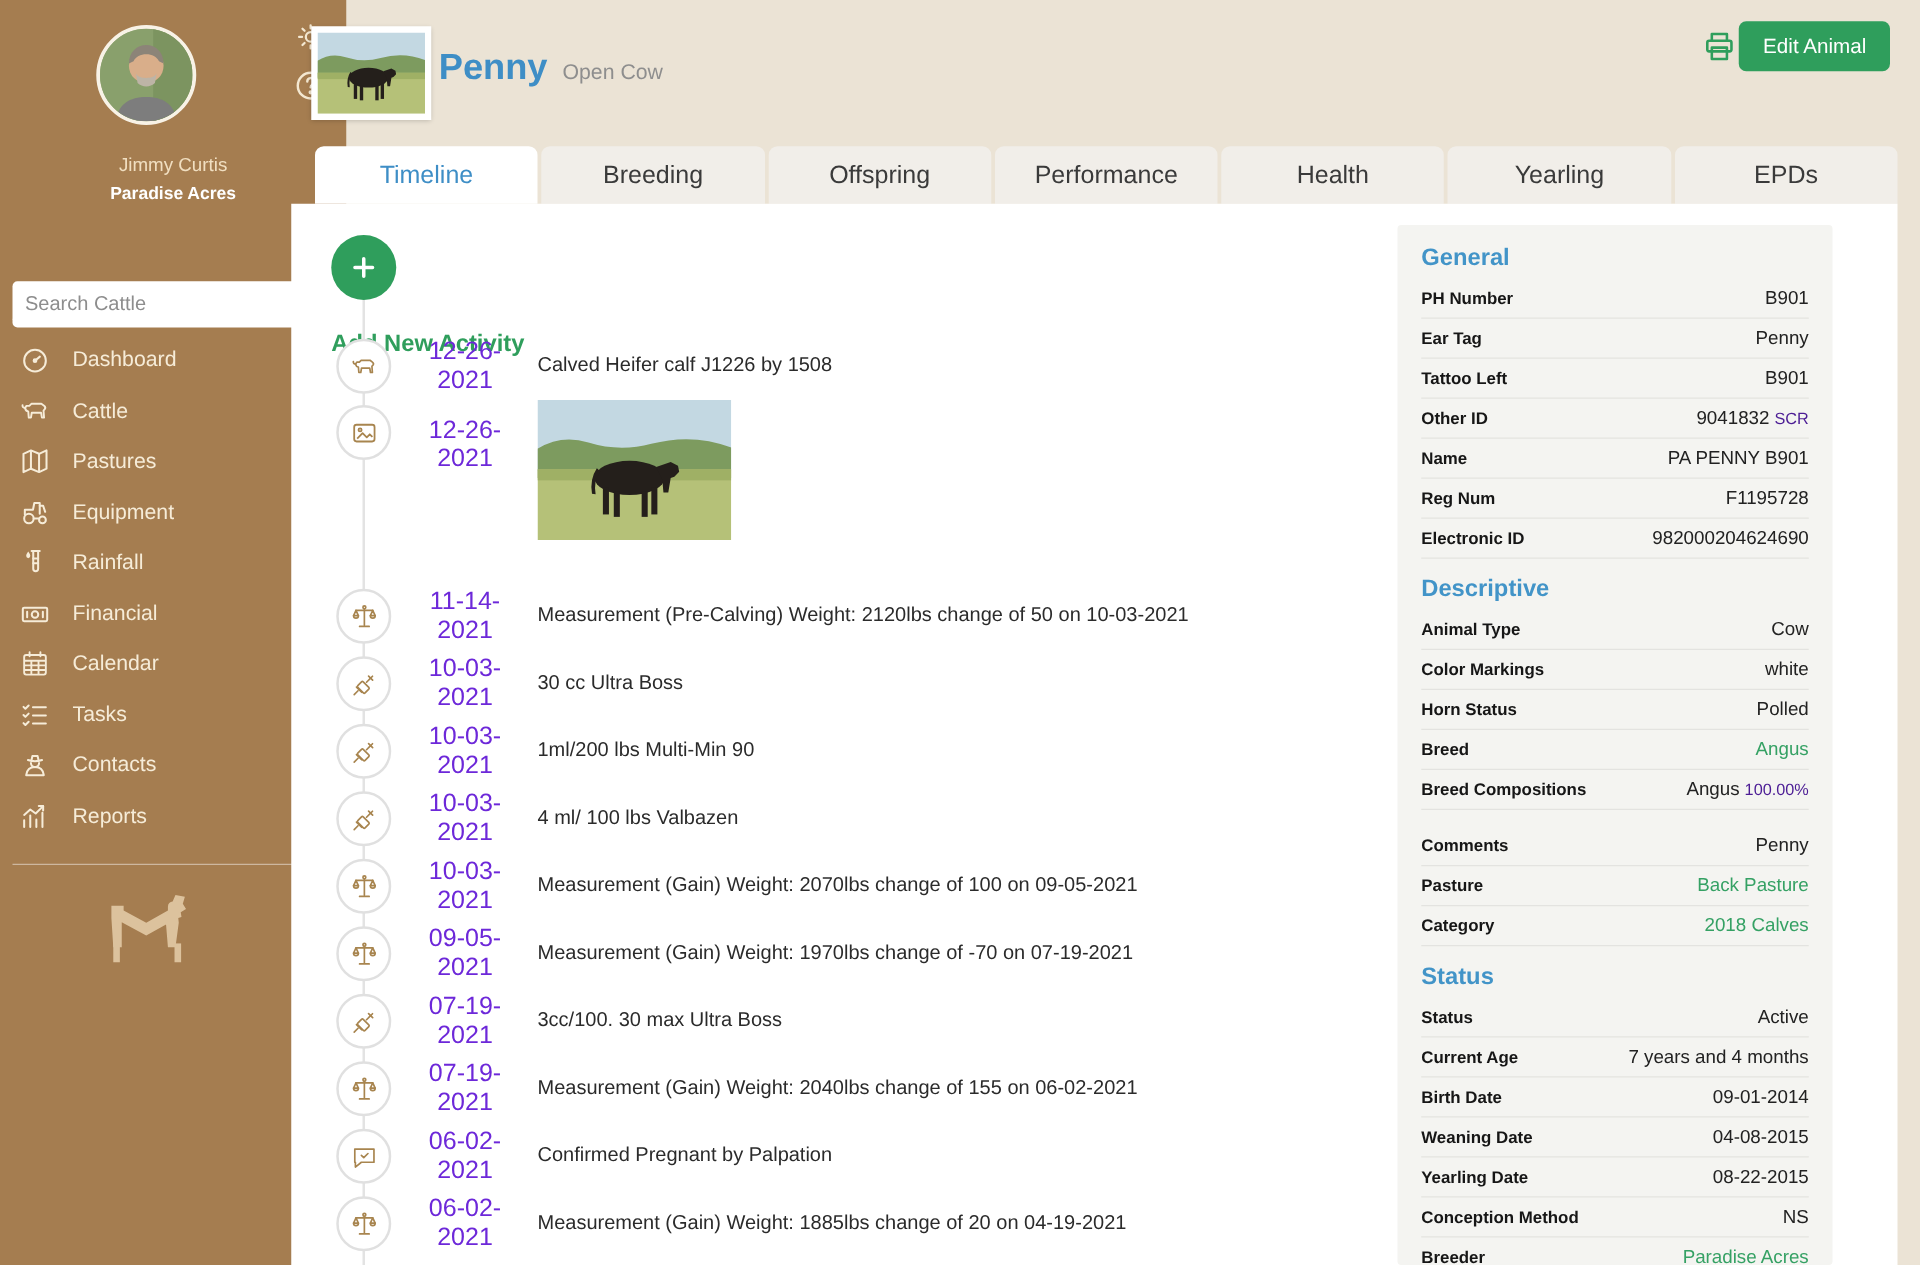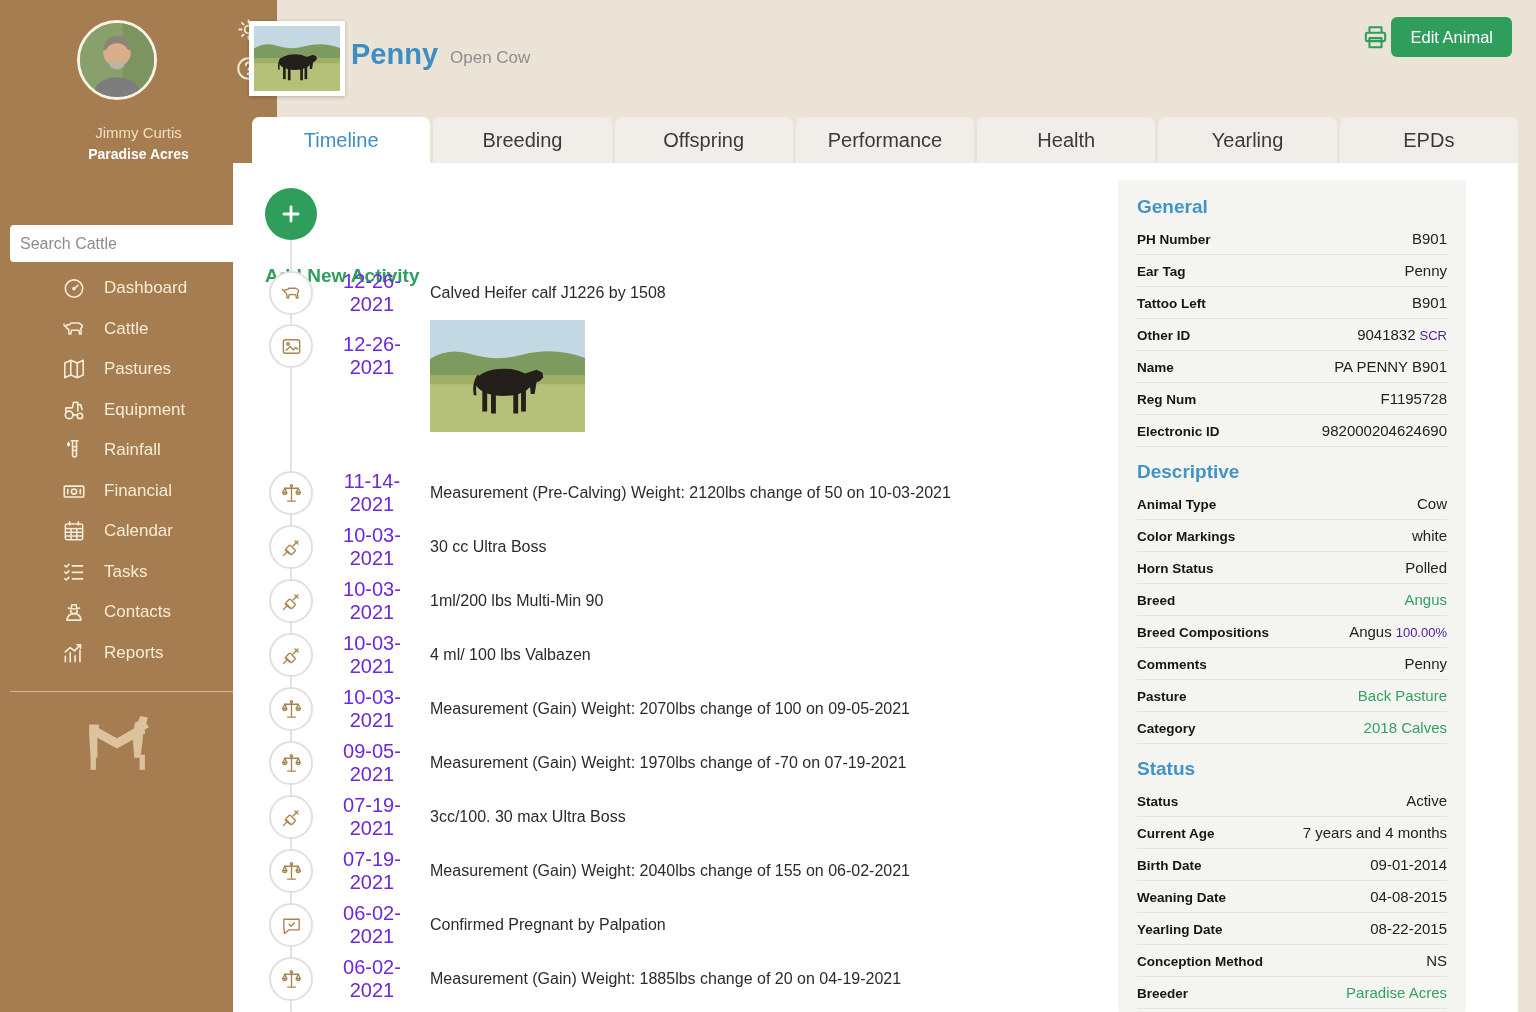--- a/index.html
+++ b/index.html
@@ -19,21 +19,21 @@
   .user-name { position:absolute; top:124px; left:0; right:0; text-align:center; font-size:15px; color:#F1DFC1; }
   .ranch-name { position:absolute; top:146px; left:0; right:0; text-align:center; font-size:14px; font-weight:bold; color:#FFFFFF; }
   .search { position:absolute; top:189px; left:10px; right:11px; height:37px; background:#fff;
             border-radius:4px; display:flex; align-items:center; padding:0 10px;margin-top:36px; }
   .search input { flex:1; border:0; outline:0; font-size:16px; color:#444; background:transparent; min-width:0;
                   font-family:"Liberation Sans","DejaVu Sans",sans-serif; }
   .search input::placeholder { color:#8D8D8D; }
   .search .mag { width:22px; height:22px; color:#8D8D8D; flex:none; }
   .sb-divider { position:absolute; left:10px; right:11px; border-top:1px solid rgba(255,255,255,.45); }
   .d1 { top:255px; } .d2 { top:691px; }
-  .nav { position:absolute; top:268px; left:0; right:0;padding-left:46px; }
+  .nav { position:absolute; top:268px; left:0; right:0; }
   .nav-item { position:relative; display:flex; align-items:center; height:40.5px; padding-left:15px;
               gap:17px; font-size:17px; cursor:pointer; color:#F6ECD8; }
   .nav-item svg { width:26px; height:26px; flex:none; }
   .notch { position:absolute; right:0; top:50%; margin-top:-10px; width:0; height:0;
            border-top:10px solid transparent; border-bottom:10px solid transparent; border-right:11px solid #EFE8DC; }
   .logo { position:absolute; top:708px; left:68px; width:98px; cursor:default; }
   .logo svg { width:100%; display:block; }
 
   
   .main { position:absolute; left:233px; top:0; right:0; bottom:0; }
@@ -77,21 +77,21 @@
   .photo-img { width:155px; height:112px; margin-left:12px; cursor:pointer; }
   .photo-img svg { width:100%; height:100%; display:block; }
 
   
   .details { position:absolute; left:885px; top:17px; width:348px; bottom:0; background:#F4F4F1;
              border-radius:3px; padding:12px 19px; overflow:hidden; }
   .sec-title { font-size:19px; font-weight:bold; color:#4294C8; margin:14px 0 5px; }
   .sec-title:first-child { margin-top:4px; }
   .drow { display:flex; justify-content:space-between; align-items:baseline; padding:7px 0;
           border-bottom:1px solid #E3E3E0; }
-  .drow.gap { }
+  .drow.gap { margin-bottom:13px; }
   .dlabel { font-size:13.5px; font-weight:bold; color:#161616; flex:none; padding-right:10px; }
   .dval { font-size:15px; color:#222; text-align:right; }
   .dval.green { color:#35A164; cursor:pointer; }
   .suffix { color:#4c1d95; font-size:13px; margin-left:4px; font-weight:normal; }
 </style>
 </head>
 <body>
 
 <div class="app">
 

